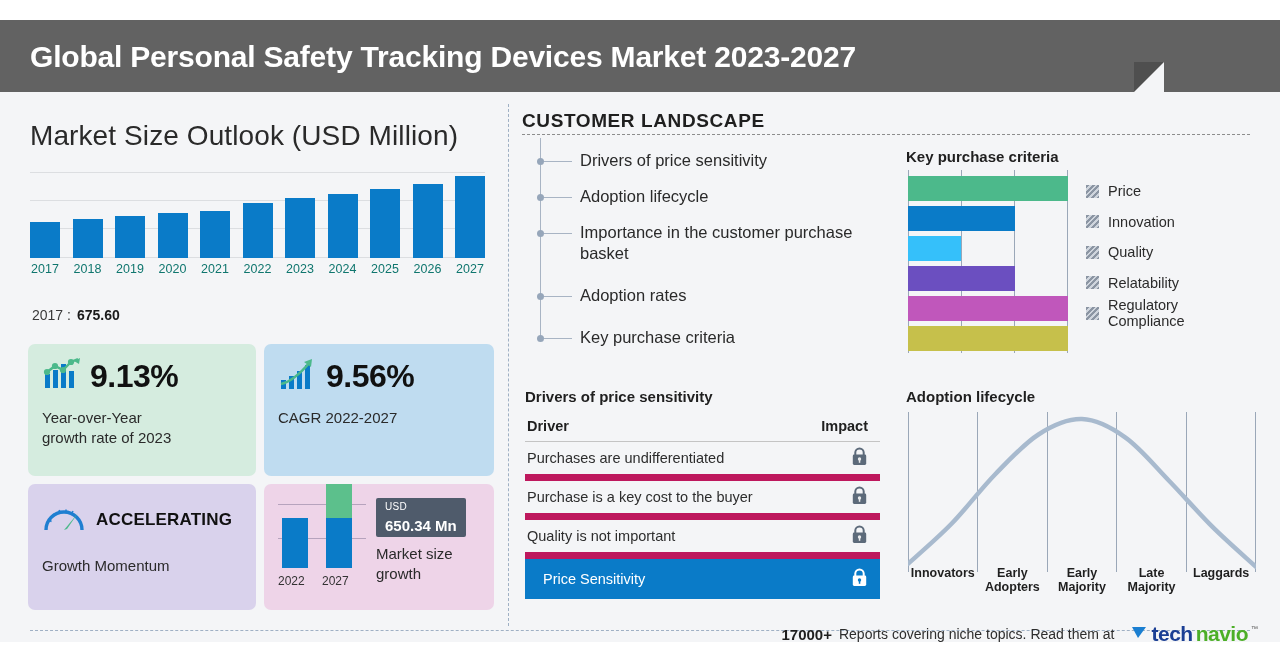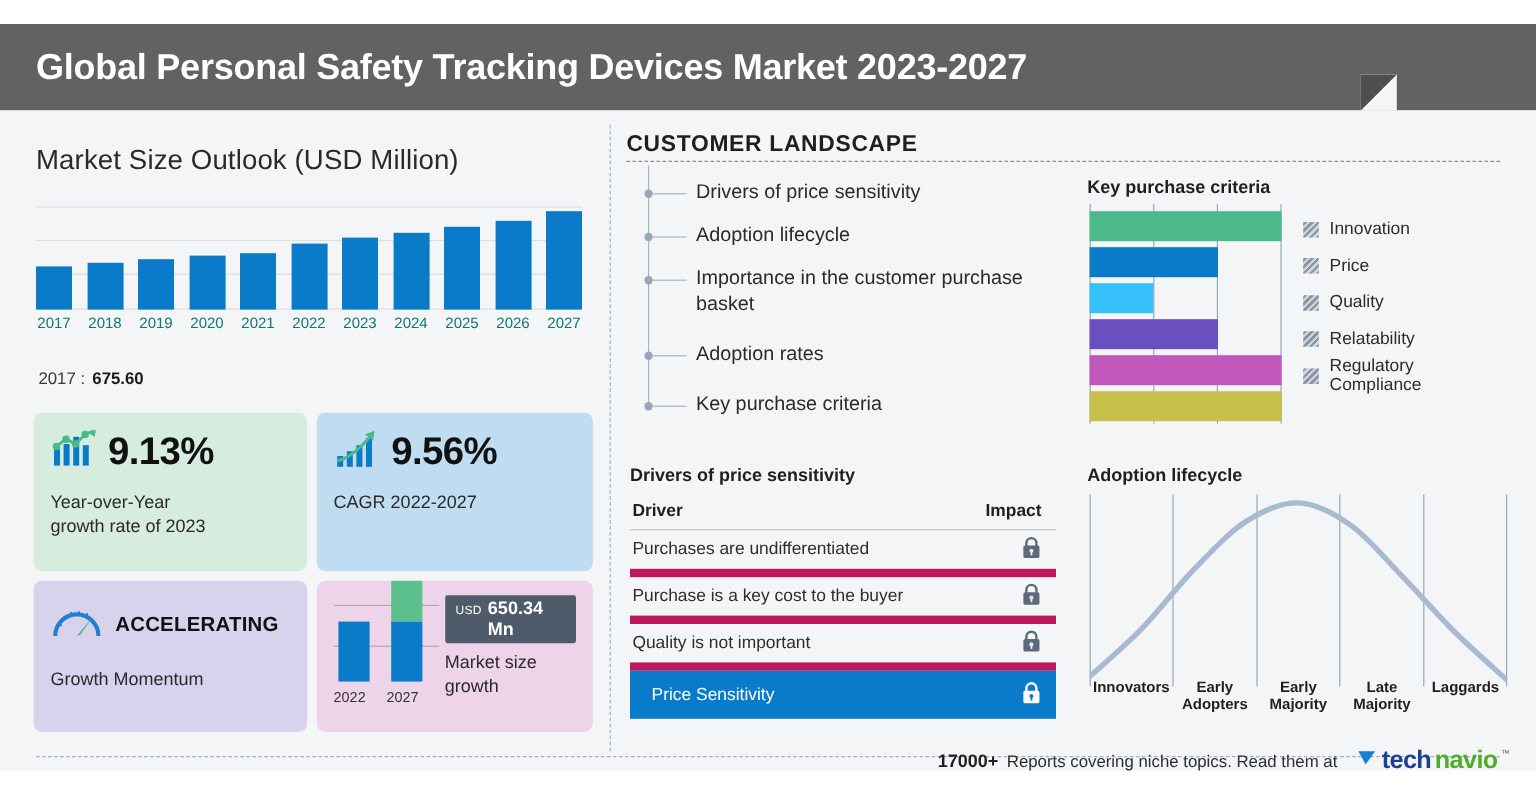--- a/index.html
+++ b/index.html
@@ -58,21 +58,21 @@
     border-left: 1px dashed #9fb0c4;
   }
   .h-divider-footer {
     position: absolute; left: 30px; top: 630px;
     width: 1220px; height: 0;
     border-top: 1px dashed #9fb0c4;
   }
   
   .ms-title {
     position: absolute; left: 30px; top: 120px;
-    font-size: 23px; color: #2a2a2a; font-weight: 400;
+    font-size: 28px; color: #2a2a2a; font-weight: 400;
     letter-spacing: 0.1px;
   }
   .ms-chart {
     position: absolute; left: 30px; top: 172px;
     width: 455px; height: 86px;
   }
   .ms-grid-line {
     position: absolute; left: 0; width: 455px; height: 1px;
     background: #dcdee1;
   }
@@ -122,21 +122,21 @@
   
   .mini-wrap { display: flex; gap: 10px; }
   .mini-chart { position: relative; width: 88px; height: 92px; }
   .mini-gl { position: absolute; left: 0; width: 88px; height: 1px; background: #b6a3bd; }
   .mini-bar-col { position: absolute; bottom: 20px; width: 26px; }
   .mini-seg { width: 26px; }
   .mini-x { position: absolute; bottom: 0; font-size: 12px; color: #333; }
   .badge-usd {
     display: inline-flex; align-items: baseline; gap: 5px;
     background: #4f5b6b; color: #fff;
-    padding: 3px 9px; border-radius: 2px;
+    padding: 3px 9px; border-radius: 2px; flex-direction: column;
   }
   .badge-usd .u { font-size: 10px; letter-spacing: 0.3px; }
   .badge-usd .v { font-size: 15px; font-weight: bold; }
   .mini-caption { margin-top: 7px; font-size: 15px; color: #2a2a2a; line-height: 1.3; }
 
   
   .cl-title {
     position: absolute; left: 522px; top: 110px;
     font-size: 19px; font-weight: bold; color: #1f1f1f; letter-spacing: 0.6px;
   }
@@ -475,25 +475,25 @@
         <div class="kpc-bar" style="width: 67%; background: rgb(10, 123, 200);"></div>
         <div class="kpc-bar" style="width: 33%; background: rgb(53, 192, 250);"></div>
         <div class="kpc-bar" style="width: 67%; background: rgb(107, 79, 192);"></div>
         <div class="kpc-bar" style="width: 100%; background: rgb(192, 87, 187);"></div>
         <div class="kpc-bar" style="width: 100%; background: rgb(198, 192, 75);"></div>
       </div>
   </div>
   <div class="kpc-legend" id="kpc-legend">
       <div class="kpc-li">
         <span class="kpc-swatch"></span>
-        <span>Innovation</span>
+        <span>Price</span>
       </div>
       <div class="kpc-li">
         <span class="kpc-swatch"></span>
-        <span>Price</span>
+        <span>Innovation</span>
       </div>
       <div class="kpc-li">
         <span class="kpc-swatch"></span>
         <span>Quality</span>
       </div>
       <div class="kpc-li">
         <span class="kpc-swatch"></span>
         <span>Relatability</span>
       </div>
       <div class="kpc-li">

